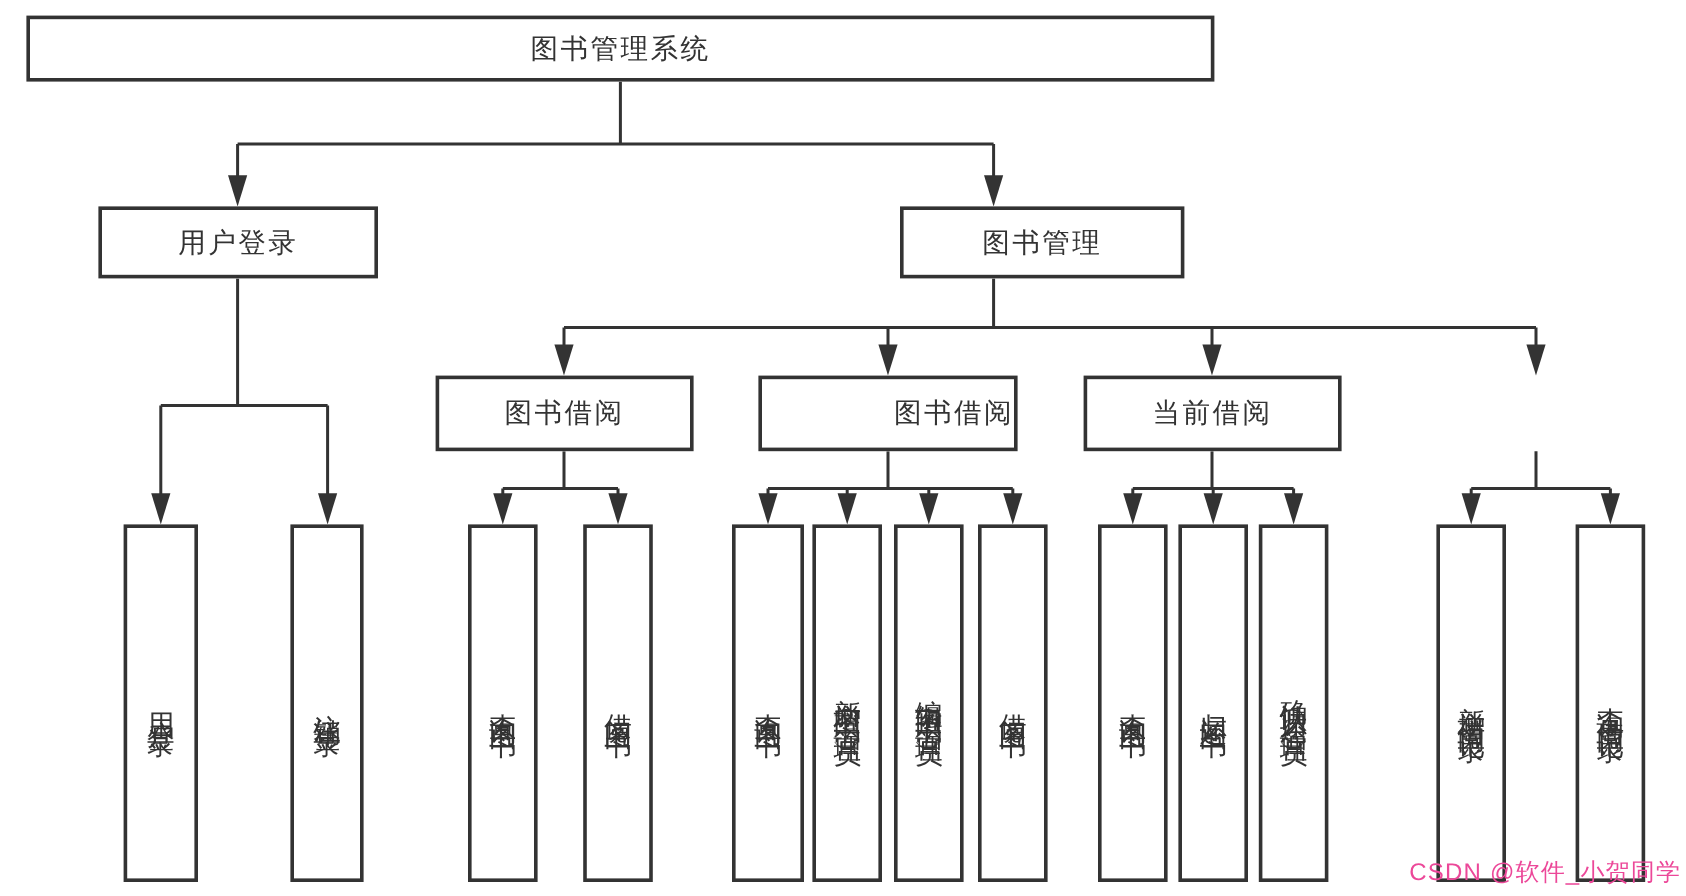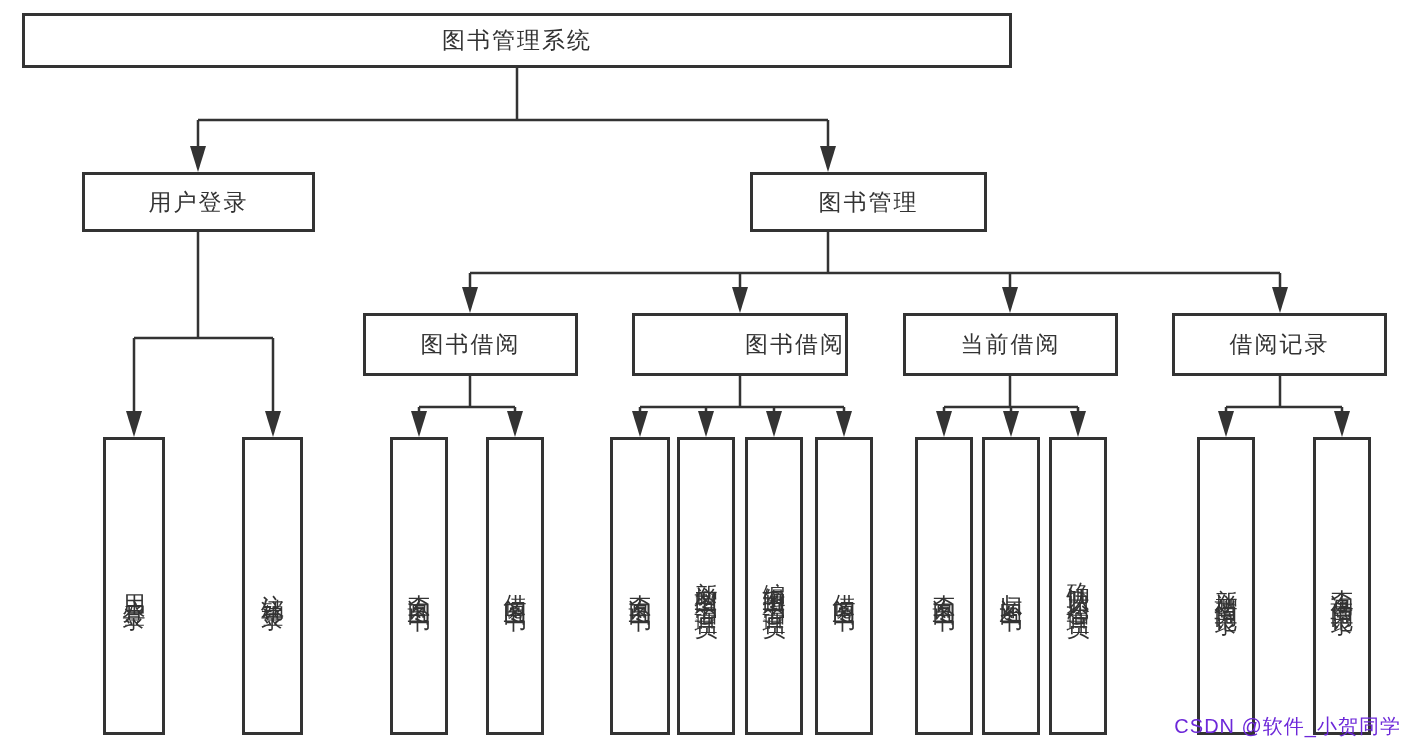--- a/index.html
+++ b/index.html
@@ -60,21 +60,21 @@
   .n-cb-query        { left: 915px;  top: 437px; width: 58px;  height: 298px; }
   .n-cb-return       { left: 982px;  top: 437px; width: 58px;  height: 298px; }
   .n-cb-confirm      { left: 1049px; top: 437px; width: 58px;  height: 298px; }
   .n-br-add          { left: 1197px; top: 437px; width: 58px;  height: 298px; }
   .n-br-query        { left: 1313px; top: 437px; width: 58px;  height: 298px; }
   .watermark {
     position: absolute;
     right: 4px;
     bottom: 7px;
     z-index: 3;
-    color: #6d28d9;
+    color: #ec4899;
     font-size: 20px;
     letter-spacing: 1px;
     white-space: nowrap;
   }
 </style>
 </head>
 <body>
 
 <div class="canvas">
 
@@ -122,23 +122,20 @@
 
   <div class="node h n-new-book-rec">
     <span>图书借阅</span>
   </div>
   <div class="node h n-book-borrow">
     <span>图书借阅</span>
   </div>
   <div class="node h n-current-borrow">
     <span>当前借阅</span>
   </div>
-  <div class="node h n-borrow-records">
-    <span>借阅记录</span>
-  </div>
 
   <div class="node v n-ul-user-login">
     <span>用户登录</span>
   </div>
   <div class="node v n-ul-logout">
     <span>注销登录</span>
   </div>
 
   <div class="node v n-nbr-query">
     <span>查询图书</span>

